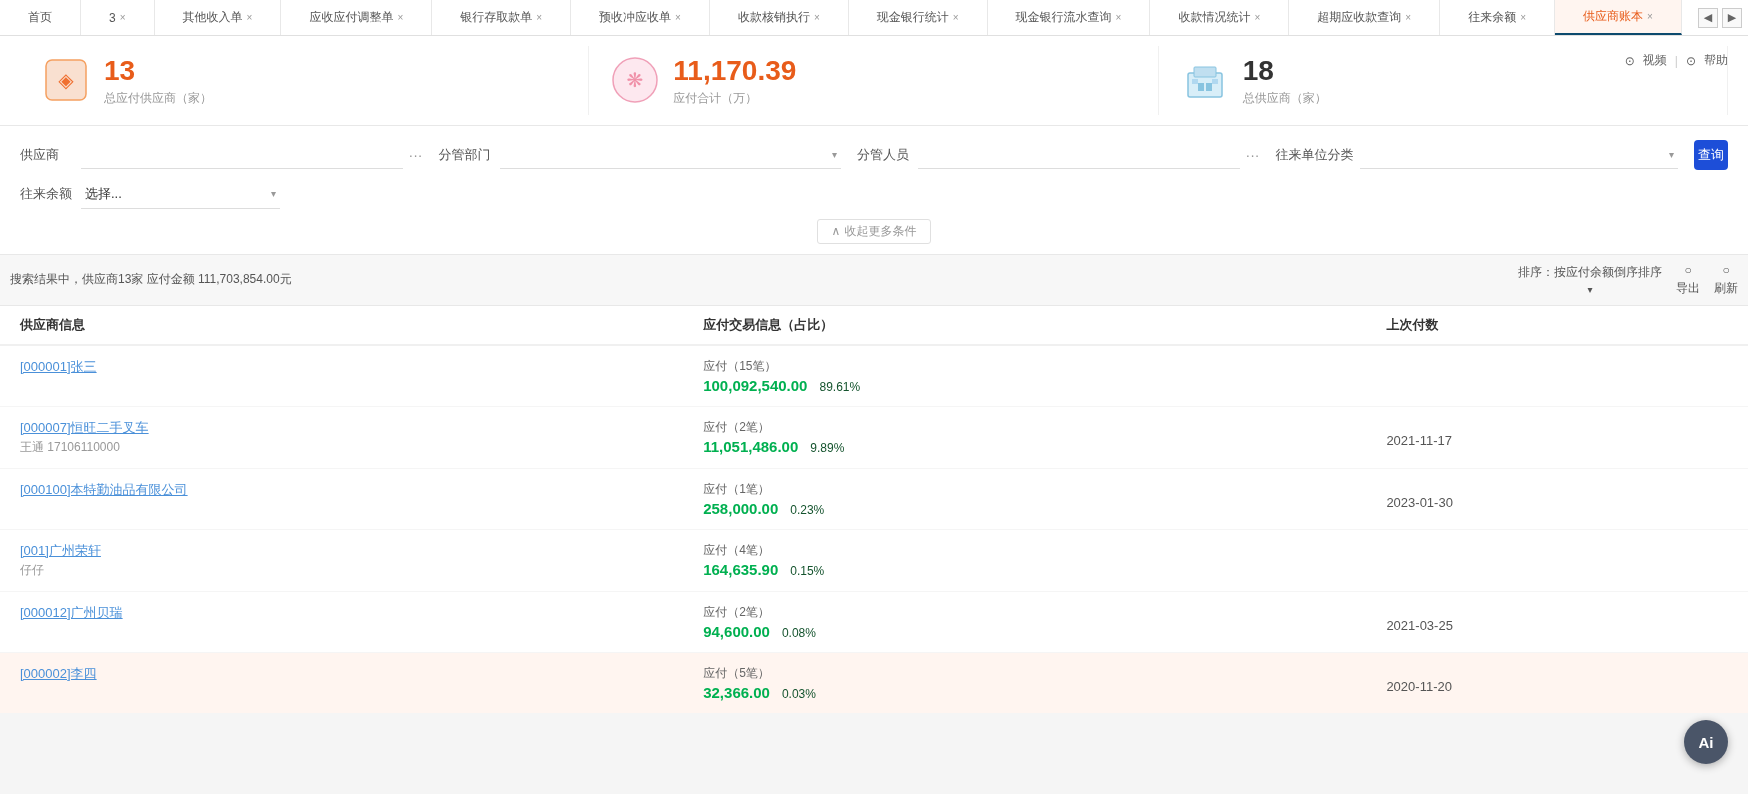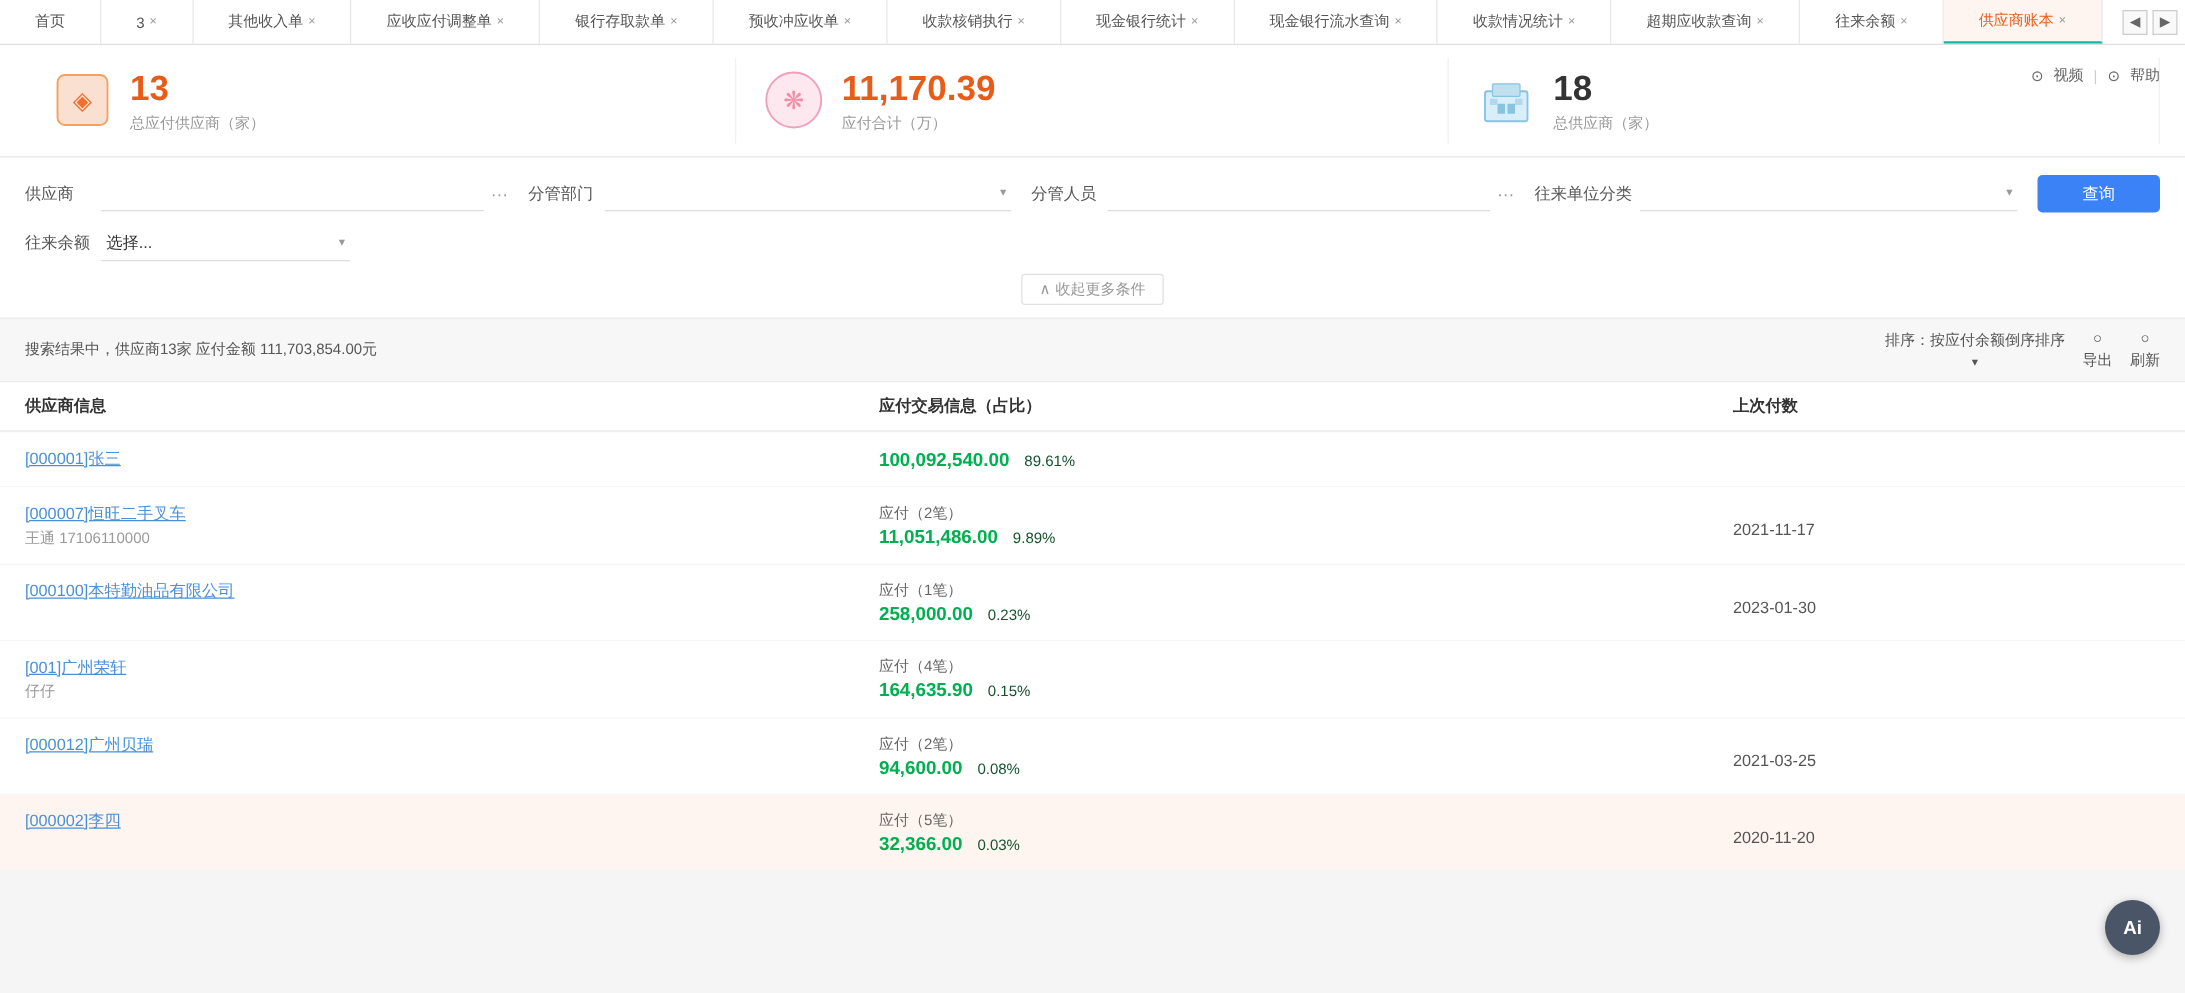--- a/index.html
+++ b/index.html
@@ -19,21 +19,21 @@
       align-items: center;
       padding: 0 28px;
       height: 100%;
       font-size: 12px;
       color: #555;
       white-space: nowrap;
       border-right: 1px solid #e8e8e8;
       cursor: pointer;
       gap: 4px;
     }
-    .nav-tab.active { color: #e85c1a; background: #fff5f0; border-bottom: 2px solid #14b8a6; }
+    .nav-tab.active { color: #e85c1a; background: #fff5f0; border-bottom: 2px solid #0c4a6e; }
     .nav-tab .close-x { color: #999; font-size: 10px; cursor: pointer; }
     .nav-arrows {
       margin-left: auto;
       display: flex;
       align-items: center;
       padding: 0 6px;
       gap: 4px;
     }
     .nav-arrow {
       width: 20px; height: 20px;
@@ -142,25 +142,25 @@
       background: transparent;
       font-size: 13px;
       color: #333;
       appearance: none;
       padding: 0 4px;
       height: 28px;
     }
     .filter-select-wrapper .arrow { position: absolute; right: 4px; font-size: 10px; color: #999; pointer-events: none; }
     .filter-dots { color: #999; cursor: pointer; font-size: 14px; }
     .query-btn {
-      background: #3b82f6;
+      background: #1d4ed8;
       color: #fff;
       border: none;
       border-radius: 4px;
-      padding: 6px 36px;
+      padding: 6px 4px;
       font-size: 13px;
       cursor: pointer;
       white-space: nowrap;
     }
     .collapse-row {
       display: flex;
       justify-content: center;
       margin-top: 4px;
     }
     .collapse-btn {
@@ -172,21 +172,21 @@
       cursor: pointer;
       border: 1px solid #e0e0e0;
       padding: 3px 14px;
       border-radius: 3px;
       background: #fff;
     }
 
     
     .result-bar {
       background: #f7f7f7;
-      padding: 8px 20px;
+      padding: 8px 10px;
       font-size: 12px;
       color: #555;
       display: flex;
       align-items: center;
       justify-content: space-between;
       border-bottom: 1px solid #e8e8e8;
     }
     .result-actions {
       display: flex;
       align-items: center;
@@ -429,20 +429,21 @@
       <div>供应商信息</div>
       <div>应付交易信息（占比）</div>
       <div>上次付数</div>
     </div>
 
     <div class="table-row">
       <div class="cell-supplier">
         <a class="supplier-link">[000001]张三</a>
       </div>
       <div class="cell-transaction">
+        <div class="trans-label">应付（15笔）</div>
         <div class="trans-row">
           <span class="trans-amount">100,092,540.00</span>
           <span class="trans-pct">89.61%</span>
         </div>
       </div>
     </div>
 
     <div class="table-row">
       <div class="cell-supplier">
         <a class="supplier-link">[000007]恒旺二手叉车</a>

